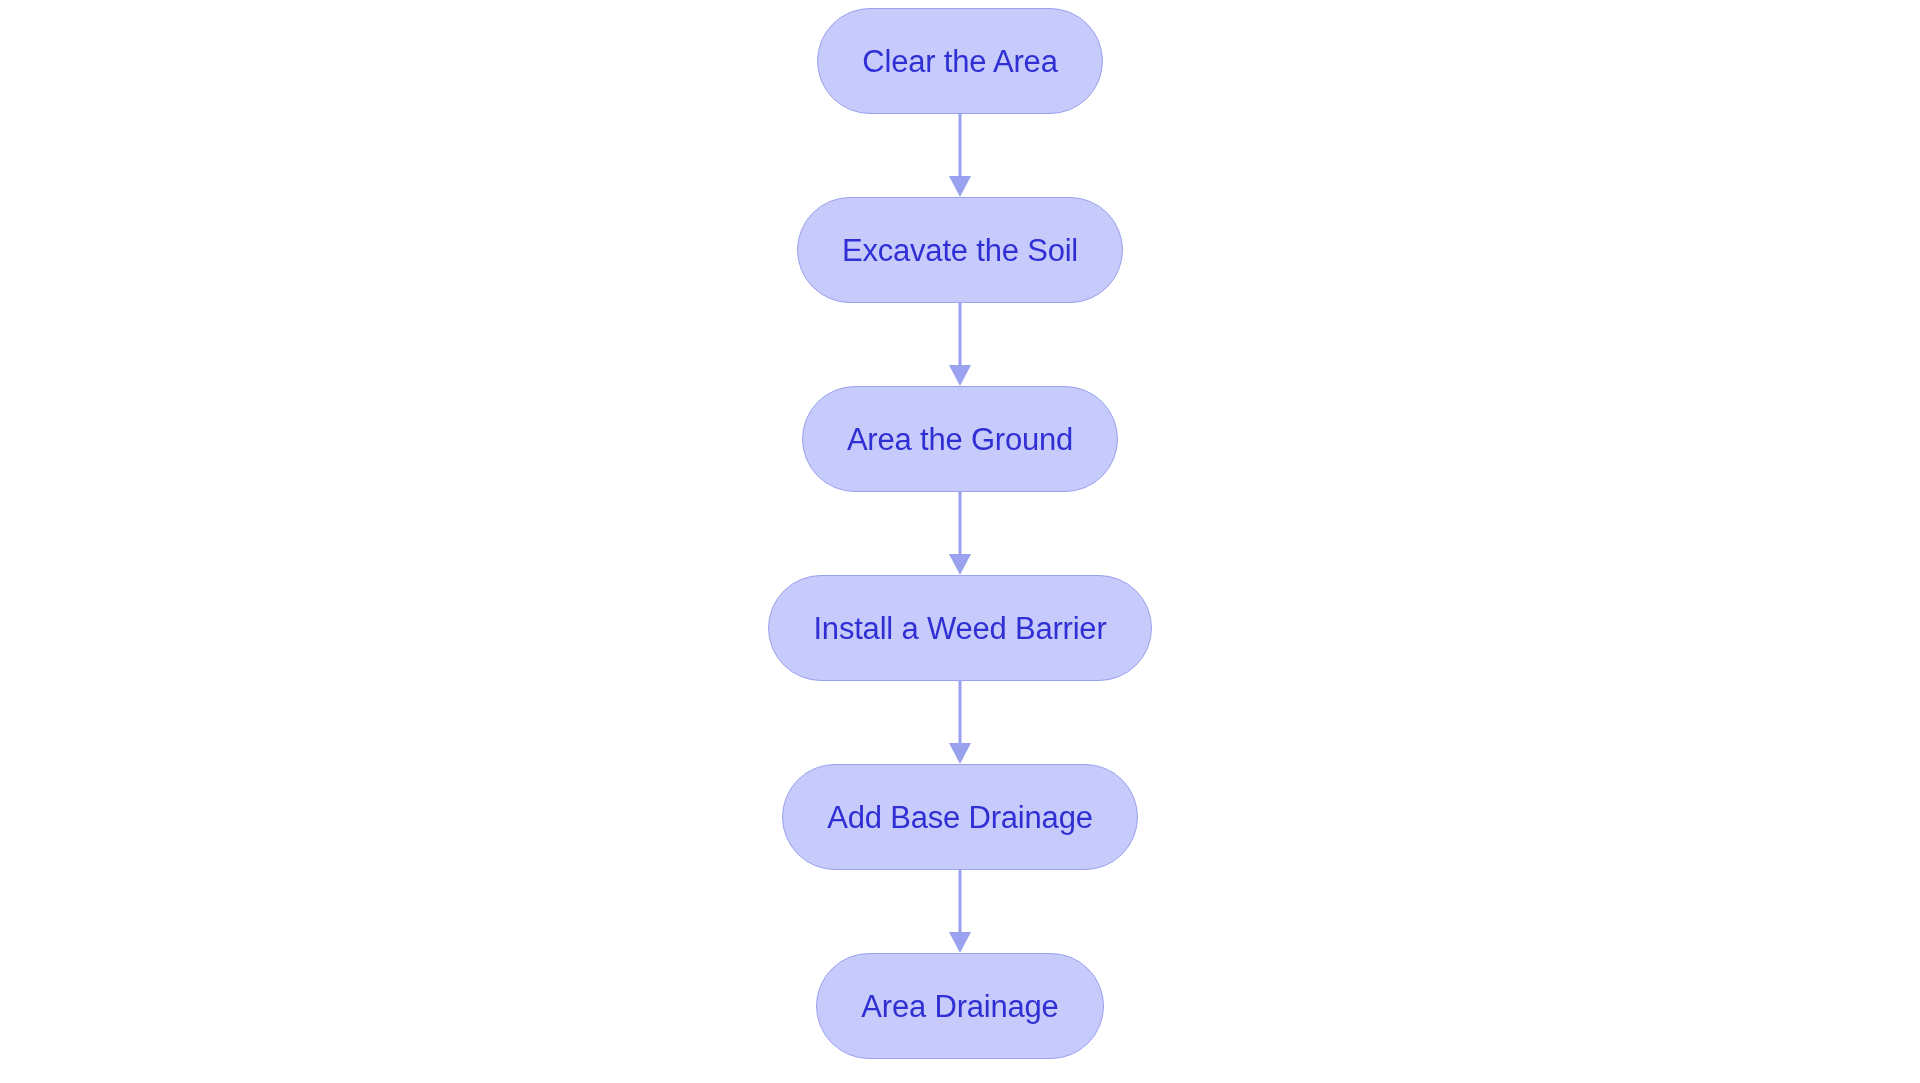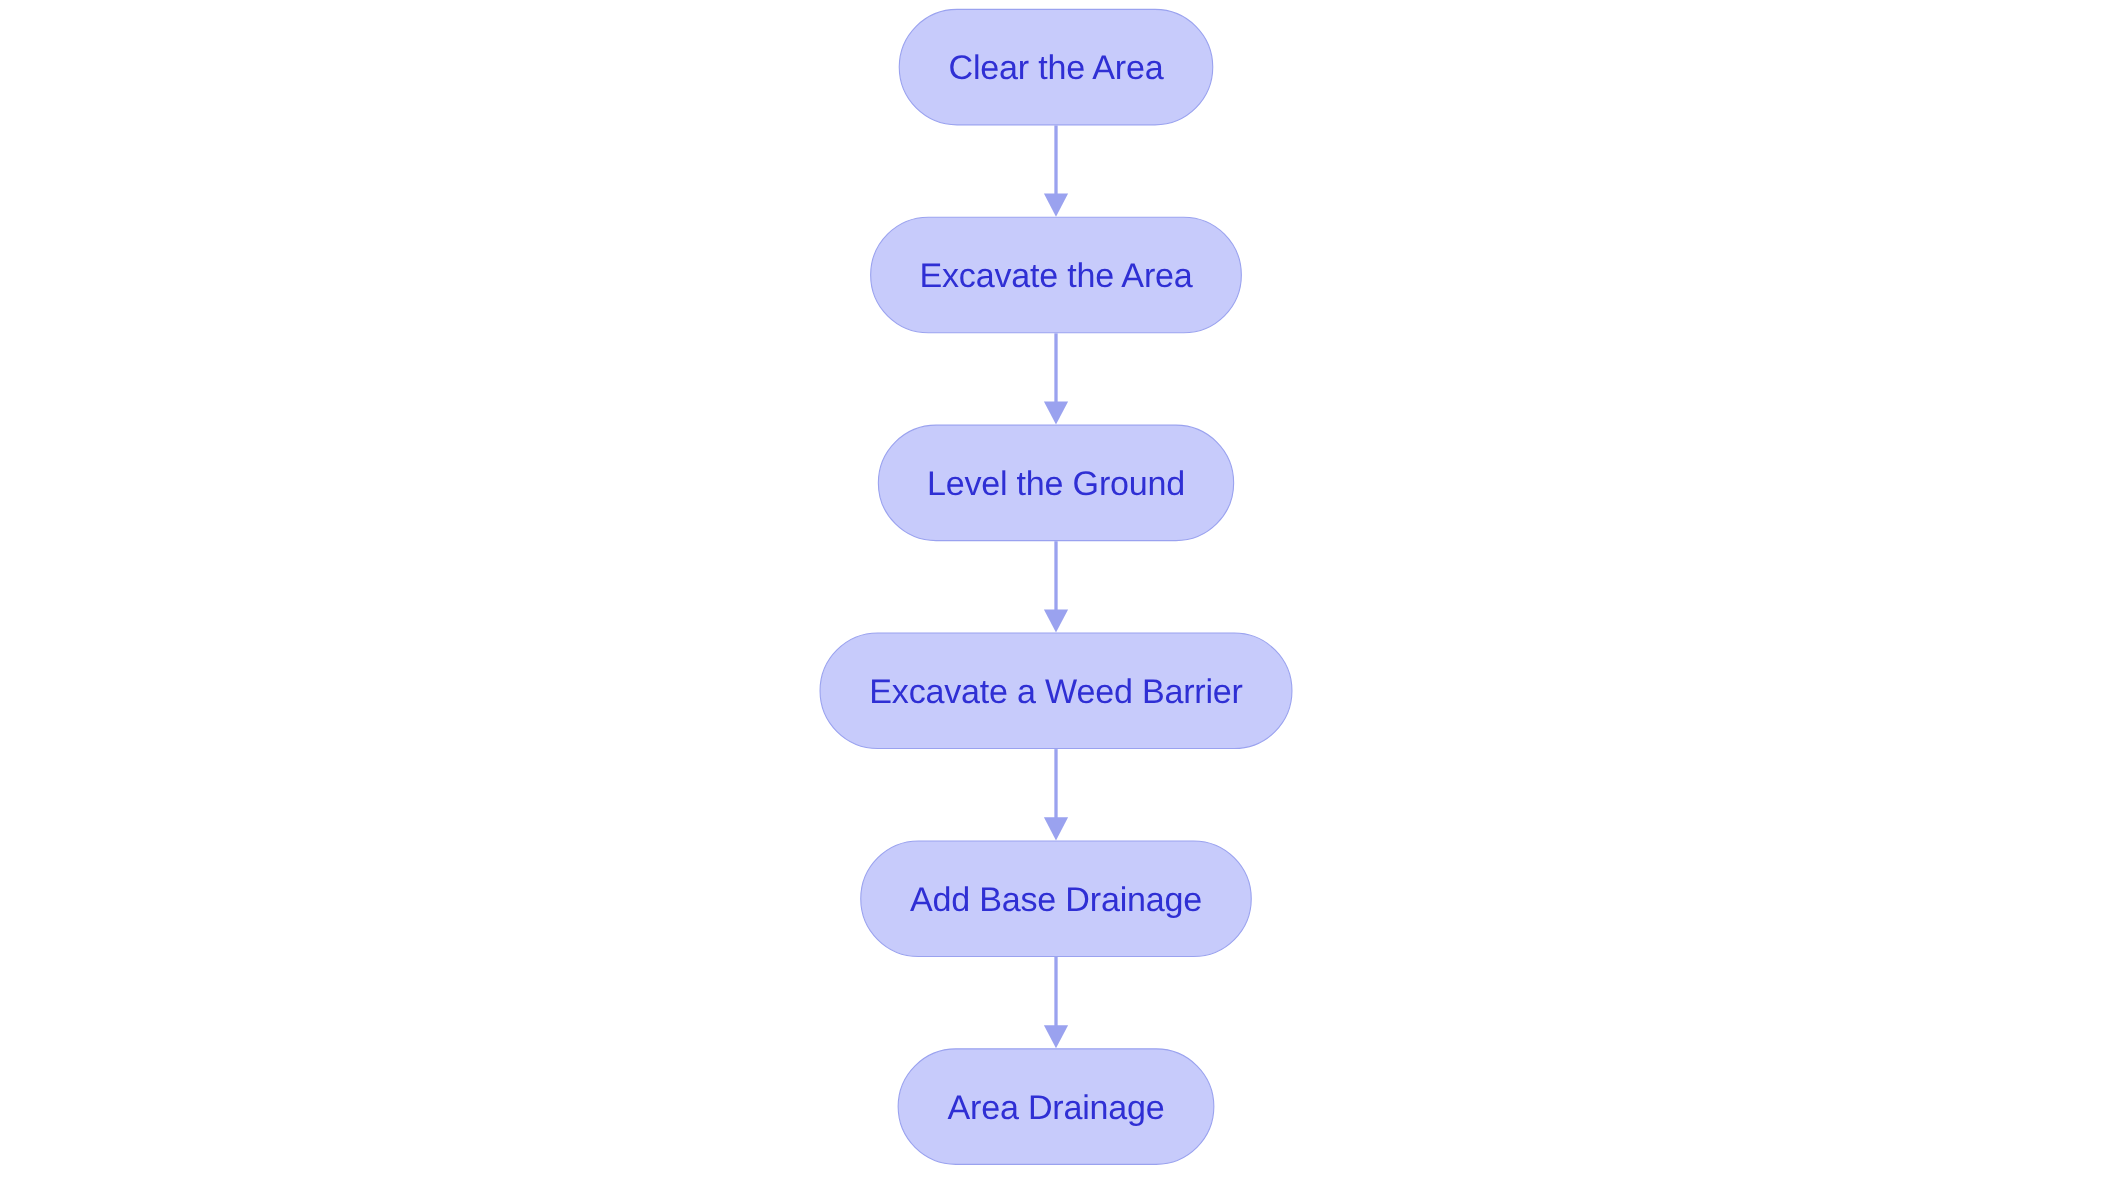--- a/index.html
+++ b/index.html
@@ -92,39 +92,39 @@
     <div class="flow-node">
       <span class="flow-node-label">Clear the Area</span>
     </div>
 
     <div class="flow-connector">
       <div class="conn-line"></div>
       <div class="conn-arrowhead"></div>
     </div>
 
     <div class="flow-node">
-      <span class="flow-node-label">Excavate the Area</span>
+      <span class="flow-node-label">Excavate the Soil</span>
     </div>
 
     <div class="flow-connector">
       <div class="conn-line"></div>
       <div class="conn-arrowhead"></div>
     </div>
 
     <div class="flow-node">
-      <span class="flow-node-label">Level the Ground</span>
+      <span class="flow-node-label">Area the Ground</span>
     </div>
 
     <div class="flow-connector">
       <div class="conn-line"></div>
       <div class="conn-arrowhead"></div>
     </div>
 
     <div class="flow-node">
-      <span class="flow-node-label">Excavate a Weed Barrier</span>
+      <span class="flow-node-label">Install a Weed Barrier</span>
     </div>
 
     <div class="flow-connector">
       <div class="conn-line"></div>
       <div class="conn-arrowhead"></div>
     </div>
 
     <div class="flow-node">
       <span class="flow-node-label">Add Base Drainage</span>
     </div>

